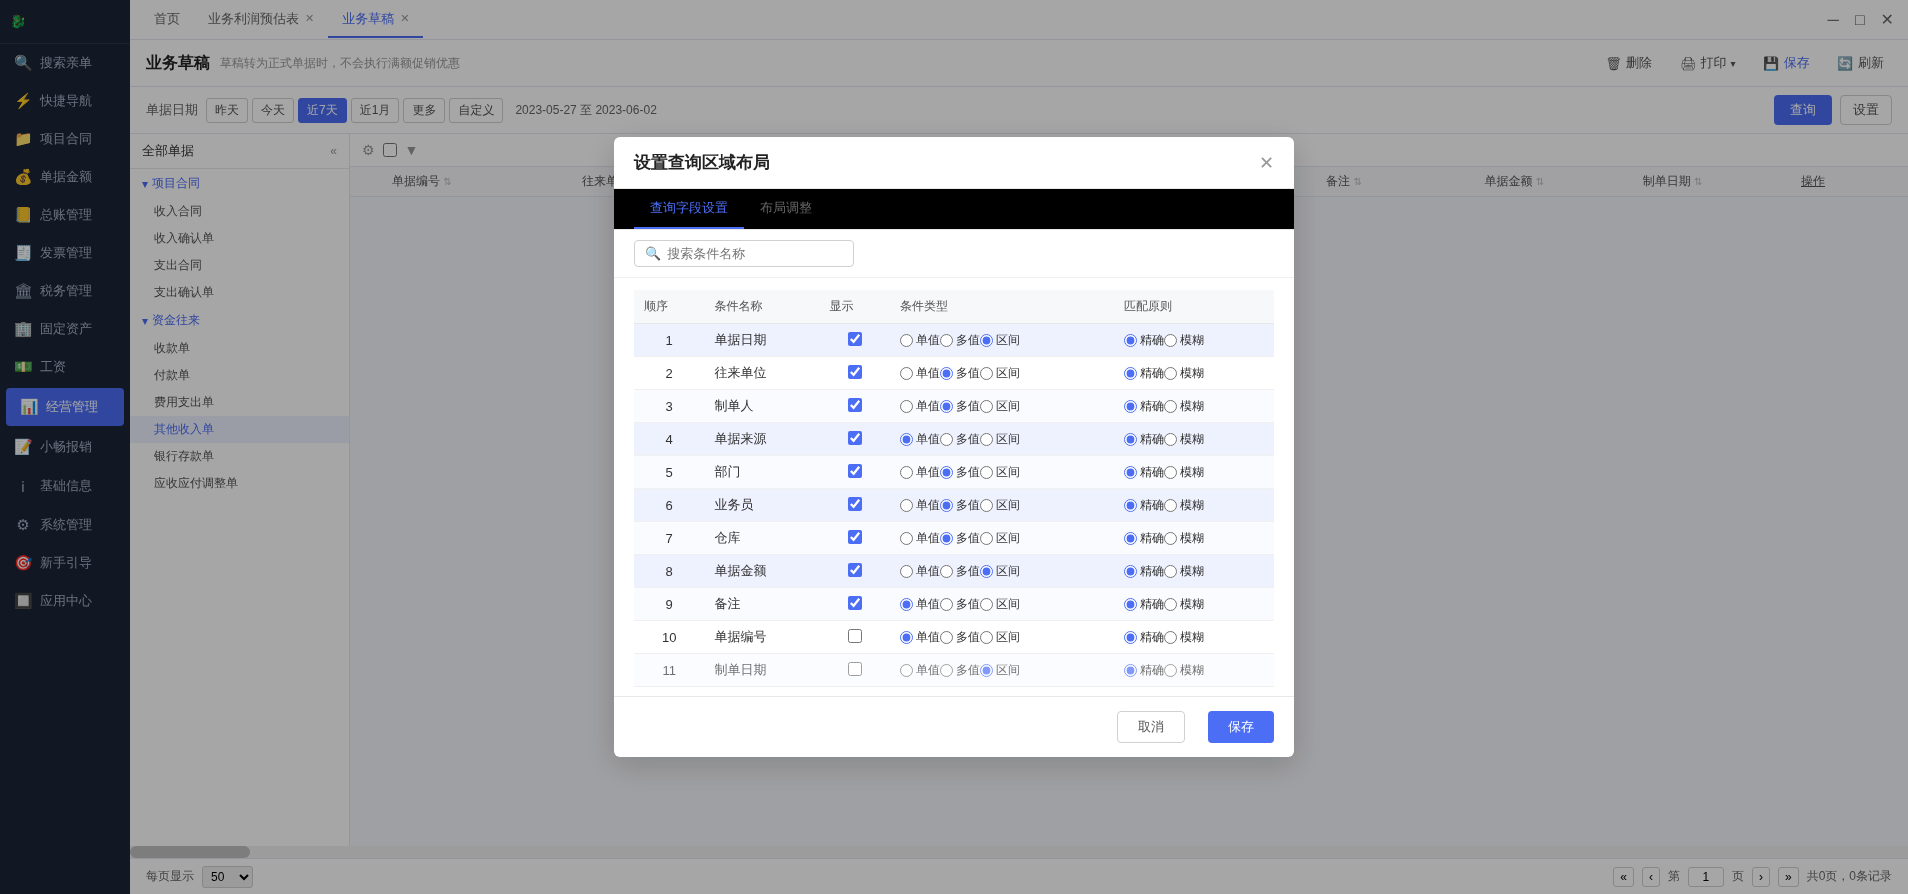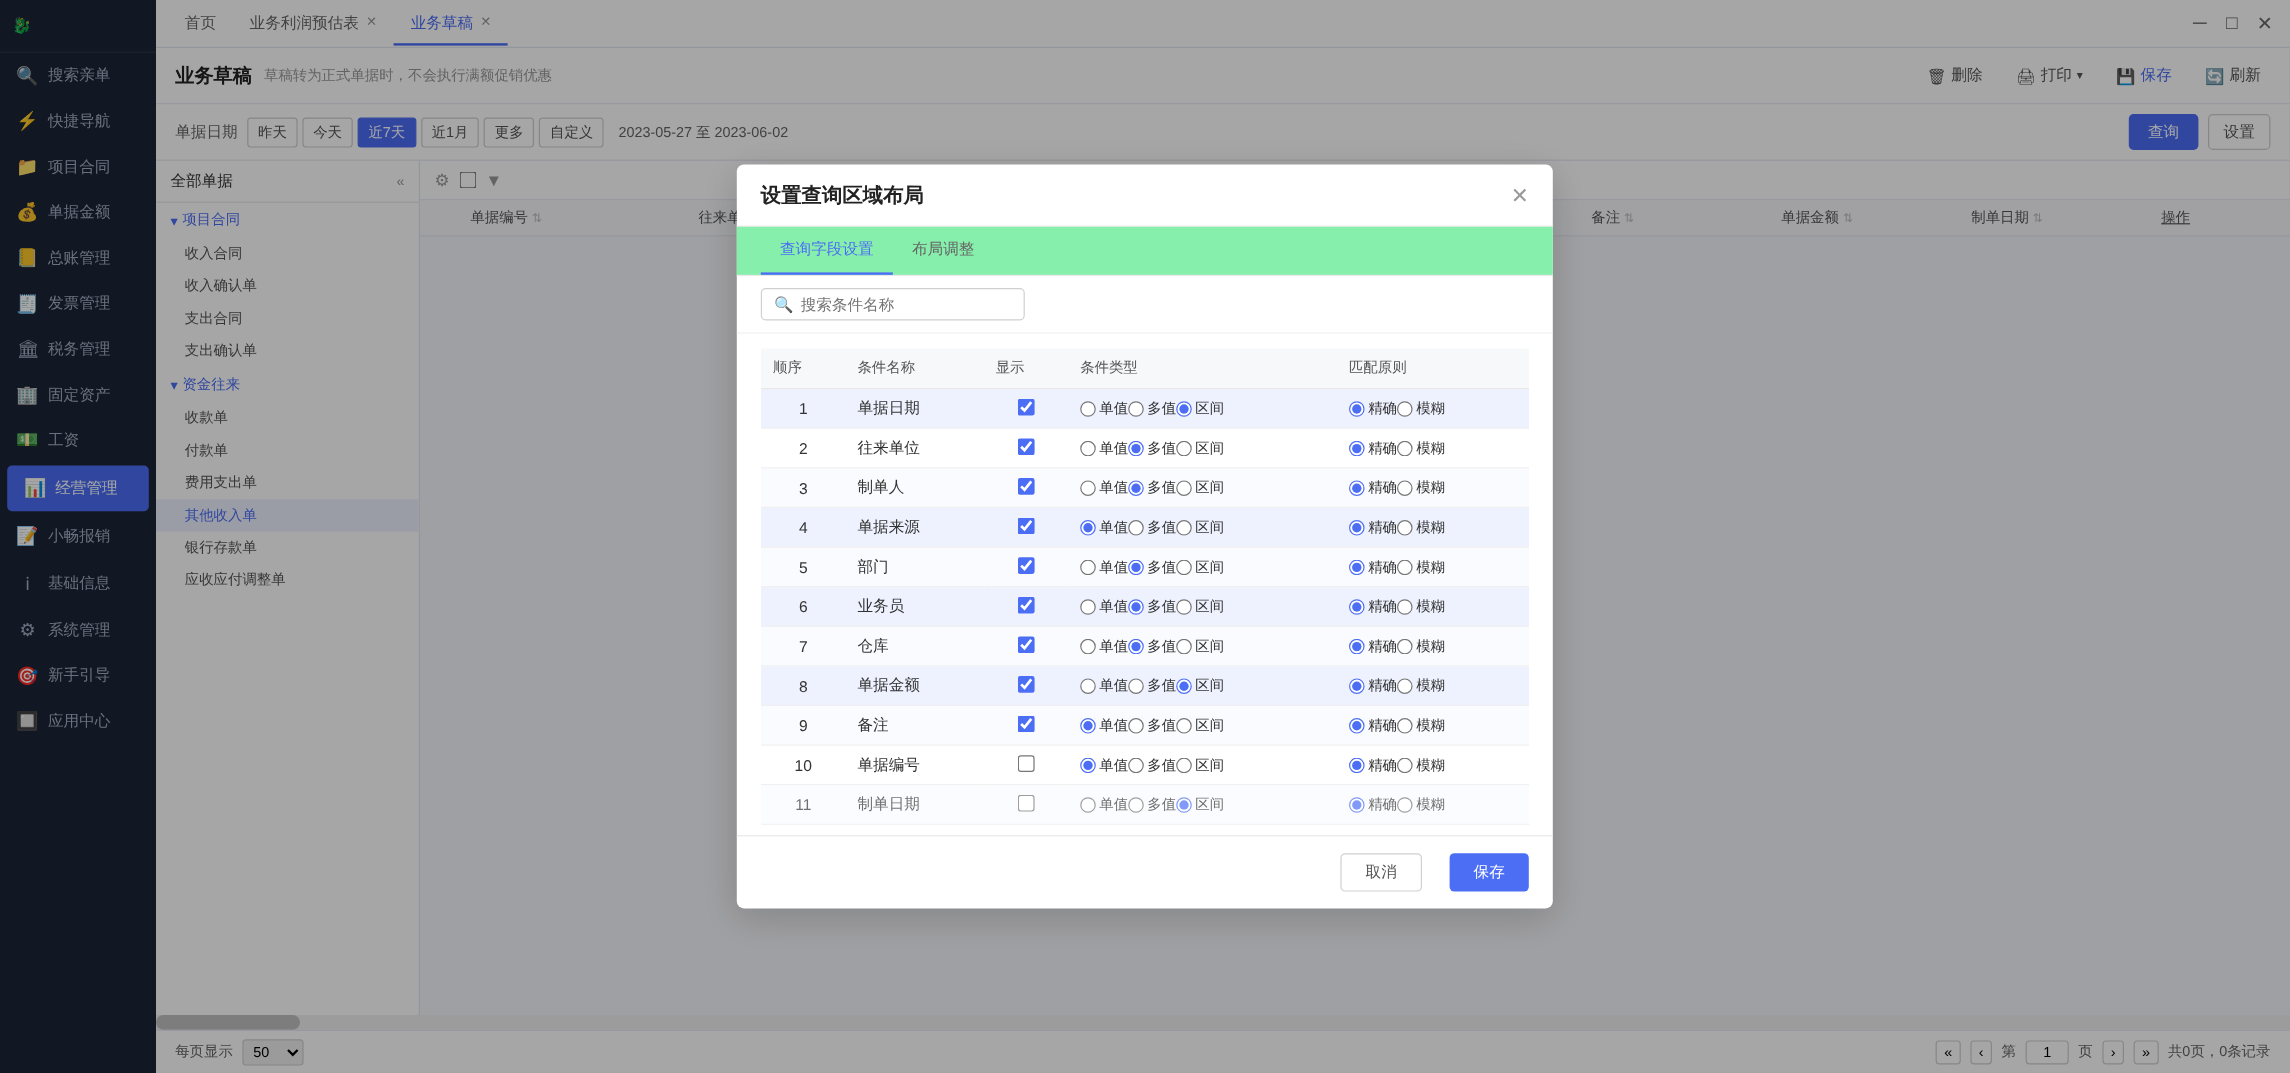--- a/index.html
+++ b/index.html
@@ -89,21 +89,21 @@
       background: #fff; border-radius: 6px; width: 680px; max-height: 620px;
       display: flex; flex-direction: column; box-shadow: 0 8px 32px rgba(0,0,0,0.18);
     }
     .dialog-header {
       padding: 14px 20px; border-bottom: 1px solid #e8e8e8; display: flex; align-items: center; justify-content: space-between;
     }
     .dialog-title { font-size: 17px; font-weight: 600; color: #222; }
     .dialog-close { font-size: 18px; color: #999; cursor: pointer; line-height: 1; }
 
     
-    .dialog-tabs { display: flex; padding: 0 20px; border-bottom: 1px solid #e8e8e8; background: #86efac; text-align: center; }
+    .dialog-tabs { display: flex; padding: 0 20px; border-bottom: 1px solid #e8e8e8; background: #000000; text-align: center; }
     .dialog-tab { padding: 10px 16px; font-size: 13px; cursor: pointer; color: #666; border-bottom: 2px solid transparent; }
     .dialog-tab.active { color: #4c6ef5; border-bottom: 2px solid #4c6ef5; font-weight: 500; }
 
     
     .dialog-search { padding: 10px 20px; border-bottom: 1px solid #f0f0f0; }
     .search-box { display: flex; align-items: center; gap: 6px; border: 1px solid #d0d0d0; border-radius: 4px; padding: 5px 10px; width: 220px; }
     .search-box input { border: none; outline: none; font-size: 13px; color: #555; width: 180px; }
     .search-box .search-icon { color: #999; font-size: 13px; }
 
     

